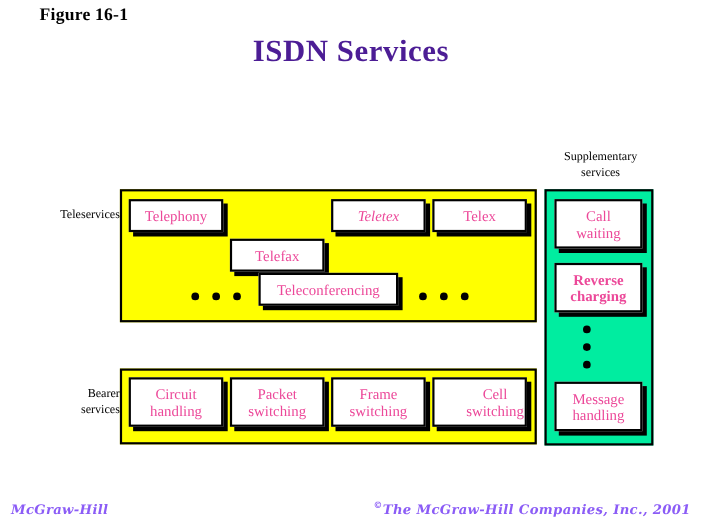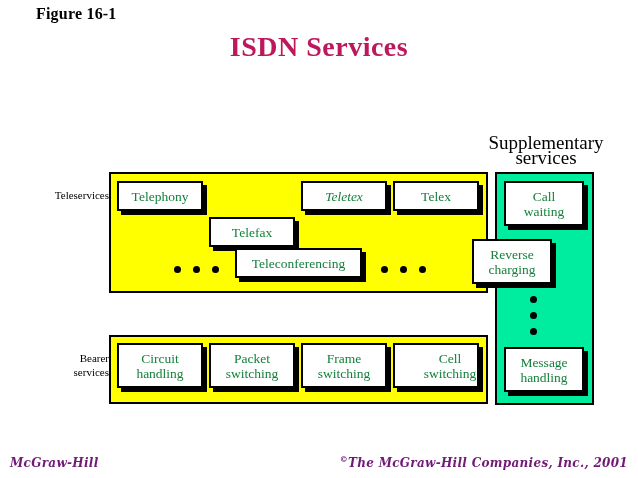--- a/index.html
+++ b/index.html
@@ -32,42 +32,42 @@
   
   #page-title {
     position: absolute;
     left: 0;
     top: 31px;
     width: 638px;
     text-align: center;
     font-family: "Liberation Serif", "DejaVu Serif", serif;
     font-weight: bold;
     font-size: 28px;
-    color: #be185d;
+    color: #4c1d95;
     letter-spacing: 0.5px;
   }
 
   
   .side-label {
     position: absolute;
     font-size: 11px;
     line-height: 14px;
     text-align: right;
     white-space: pre-line;
   }
   #teleservices-label { left: 6px; top: 188px; width: 103px; }
   #bearer-label       { left: 6px; top: 351px; width: 103px; }
 
   #supplementary-label {
     position: absolute;
     left: 487px;
     top: 135px;
     width: 118px;
     text-align: center;
-    font-size: 19px;
+    font-size: 11px;
     line-height: 15px;
     white-space: pre-line;
   }
 
   
   .panel {
     position: absolute;
     box-sizing: border-box;
     border: 2px solid #000000;
   }
@@ -94,41 +94,41 @@
     background: #ffffff;
     border: 2px solid #000000;
     box-shadow: 4px 4px 0 0 #000000;
     display: flex;
     align-items: center;
     justify-content: center;
     text-align: center;
     font-size: 13.5px;
     line-height: 15px;
     white-space: pre-line;
-    color: #15803d;
+    color: #ec4899;
   }
 
   
   #box-telephony  { left: 117px; top: 181px; width: 86px; height: 30px; }
   #box-telefax    { left: 209px; top: 181px; width: 86px; height: 30px; margin-top: 36px; }
   #box-teletex    { left: 301px; top: 181px; width: 86px; height: 30px; font-style: italic; }
   #box-telex      { left: 393px; top: 181px; width: 86px; height: 30px; }
 
   
   #box-teleconferencing { left: 235px; top: 248px; width: 127px; height: 30px; }
 
   
   #box-circuit { left: 117px; top: 343px; width: 86px; height: 45px; }
   #box-packet  { left: 209px; top: 343px; width: 86px; height: 45px; }
   #box-frame   { left: 301px; top: 343px; width: 86px; height: 45px; }
   #box-cell    { left: 393px; top: 343px; width: 86px; height: 45px; padding-left: 28px; }
 
   
   #box-call-waiting     { left: 504px; top: 181px; width: 80px; height: 45px; }
-  #box-reverse-charging { left: 472px; top: 239px; width: 80px; height: 45px; }
+  #box-reverse-charging { left: 504px; top: 239px; width: 80px; height: 45px; font-weight: bold; }
   #box-message-handling { left: 504px; top: 347px; width: 80px; height: 45px; }
 
   
   .dots {
     position: absolute;
     display: flex;
     align-items: center;
     justify-content: center;
   }
   .dots.horizontal { flex-direction: row; gap: 12px; }
@@ -145,21 +145,21 @@
   #dots-supplementary { left: 529px; top: 295px; width: 9px;  height: 41px; }
 
   
   .footer-text {
     position: absolute;
     bottom: 8px;
     font-family: "DejaVu Serif", "Liberation Serif", serif;
     font-style: italic;
     font-weight: bold;
     font-size: 12px;
-    color: #701a75;
+    color: #8b5cf6;
     white-space: nowrap;
     letter-spacing: 0.3px;
   }
   #footer-left  { left: 10px; }
   #footer-right { right: 10px; }
   #footer-right .copy-mark {
     font-size: 8px;
     vertical-align: super;
   }
 </style>

